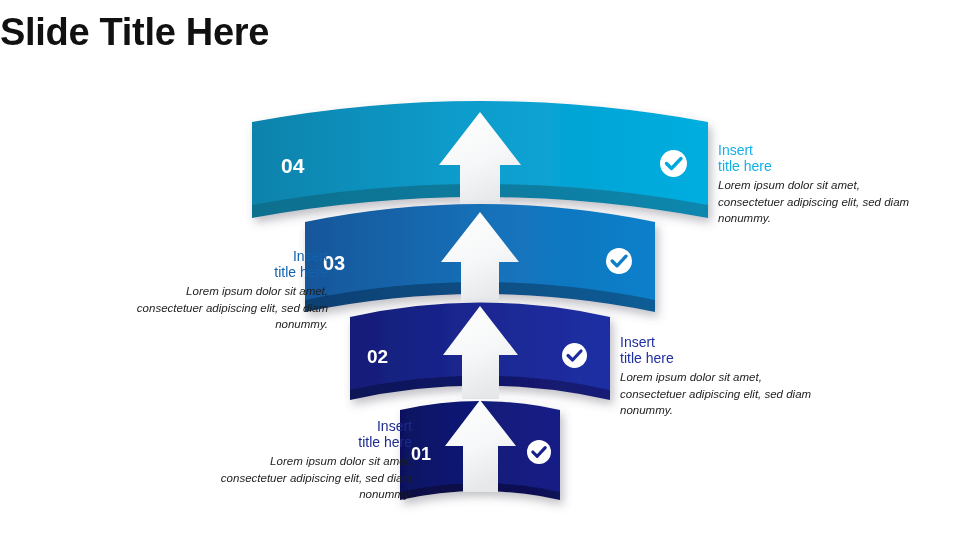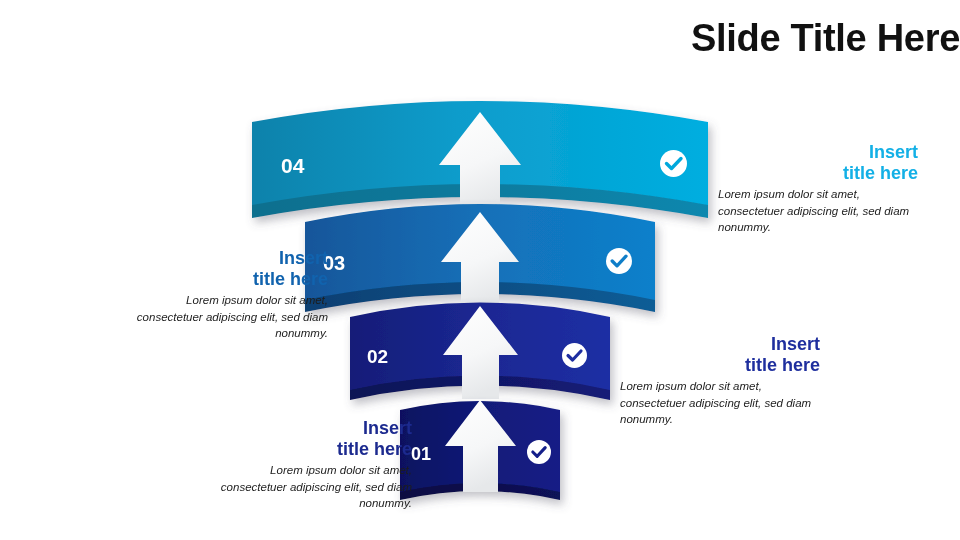--- a/index.html
+++ b/index.html
@@ -14,46 +14,45 @@
     font-family: "Liberation Sans", sans-serif;
     position: relative;
   }
   .slide {
     position: absolute;
     inset: 0;
     background: #ffffff;
   }
   .slide-title {
     position: absolute;
-    top: 17px;
+    top: 11px;
     left: 0;
     width: 960px;
-    text-align: right;
+    text-align: left;
     font-size: 38px;
     font-weight: bold;
     color: #111111;
     letter-spacing: -0.3px;
   }
   .diagram {
     position: absolute;
     left: 0;
     top: 0;
     width: 960px;
     height: 540px;
   }
   .callout {
     position: absolute;
     width: 200px;
   }
   .callout .c-title {
-    font-size: 18px;
-    font-weight: bold;
+    font-size: 14px;
+    font-weight: normal;
     line-height: 1.15;
     margin-bottom: 3px;
-    text-align: right;
   }
   .callout .c-body {
     font-size: 11.5px;
     line-height: 1.42;
     color: #1d1d1d;
     font-style: italic;
   }
   .callout.right { text-align: left; }
   .callout.left  { text-align: right; }
 

